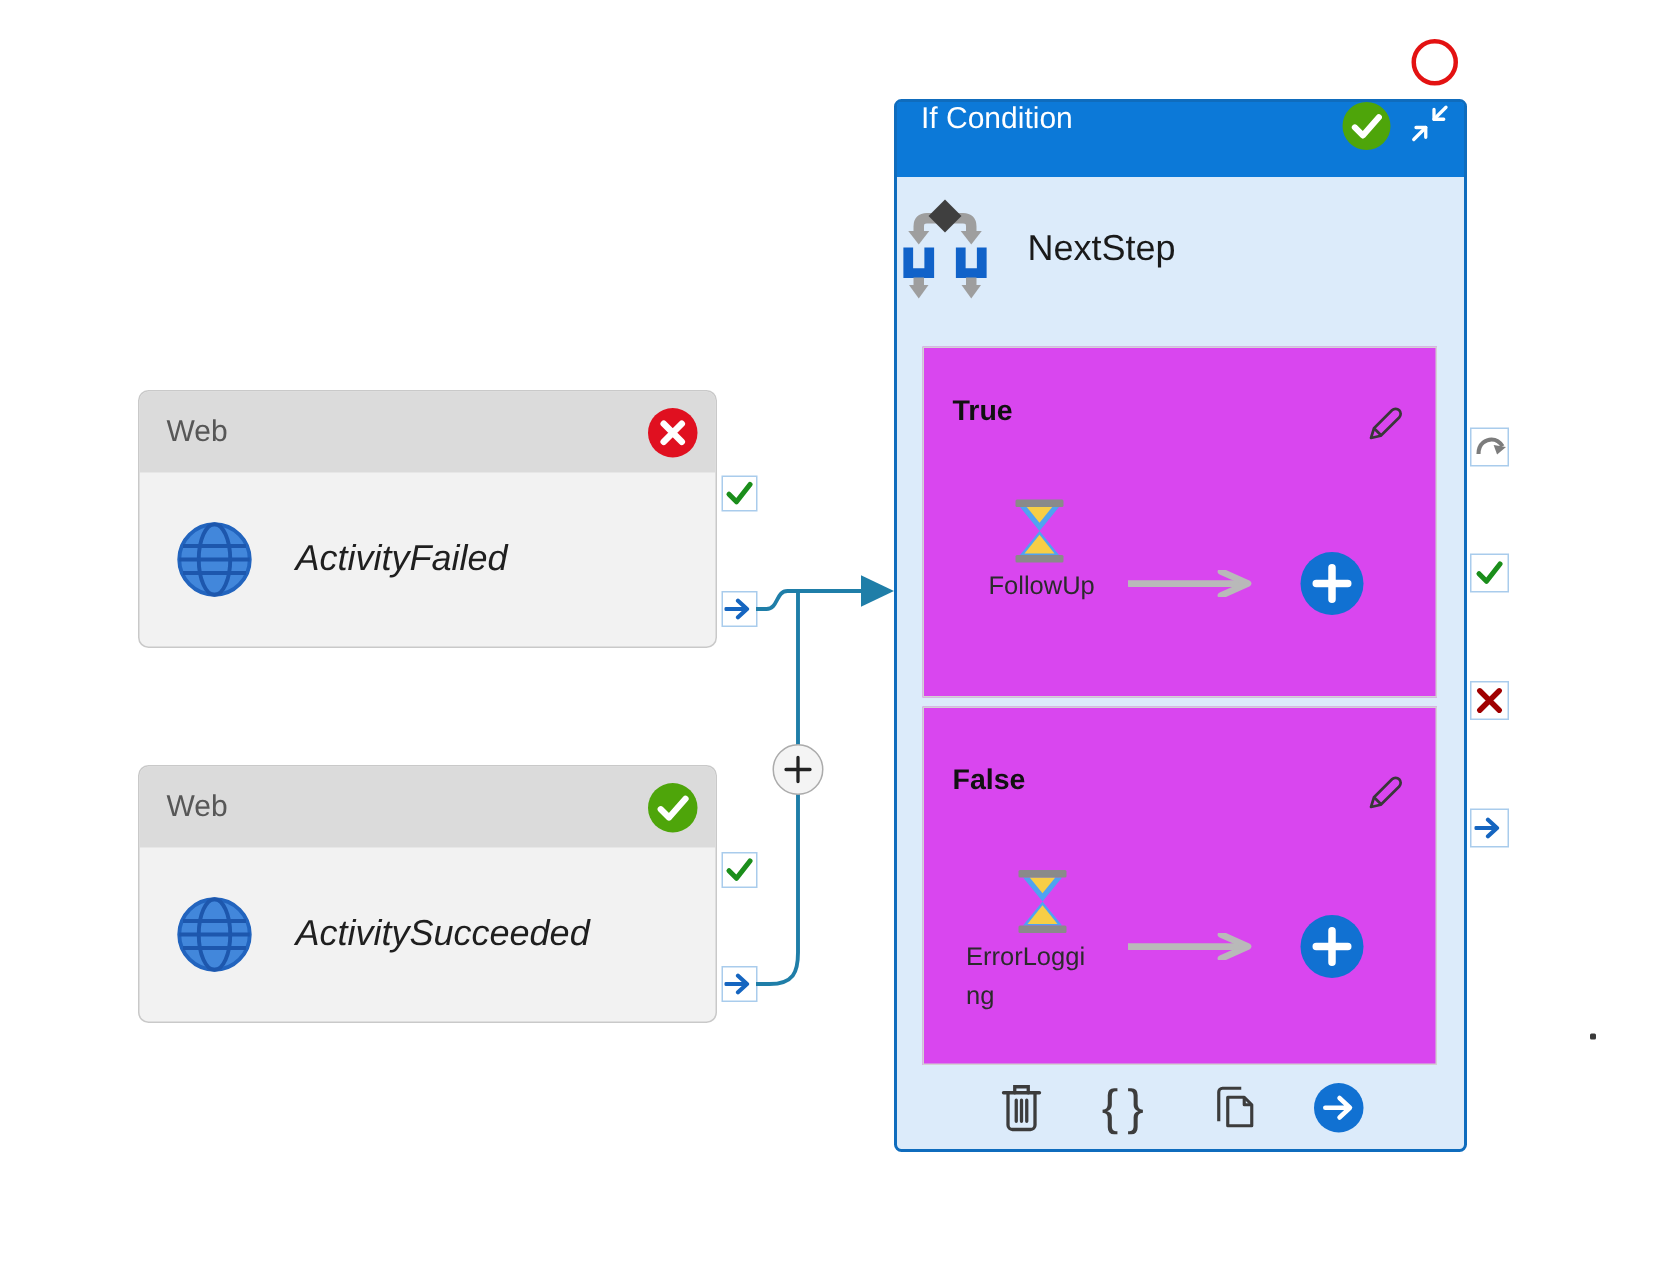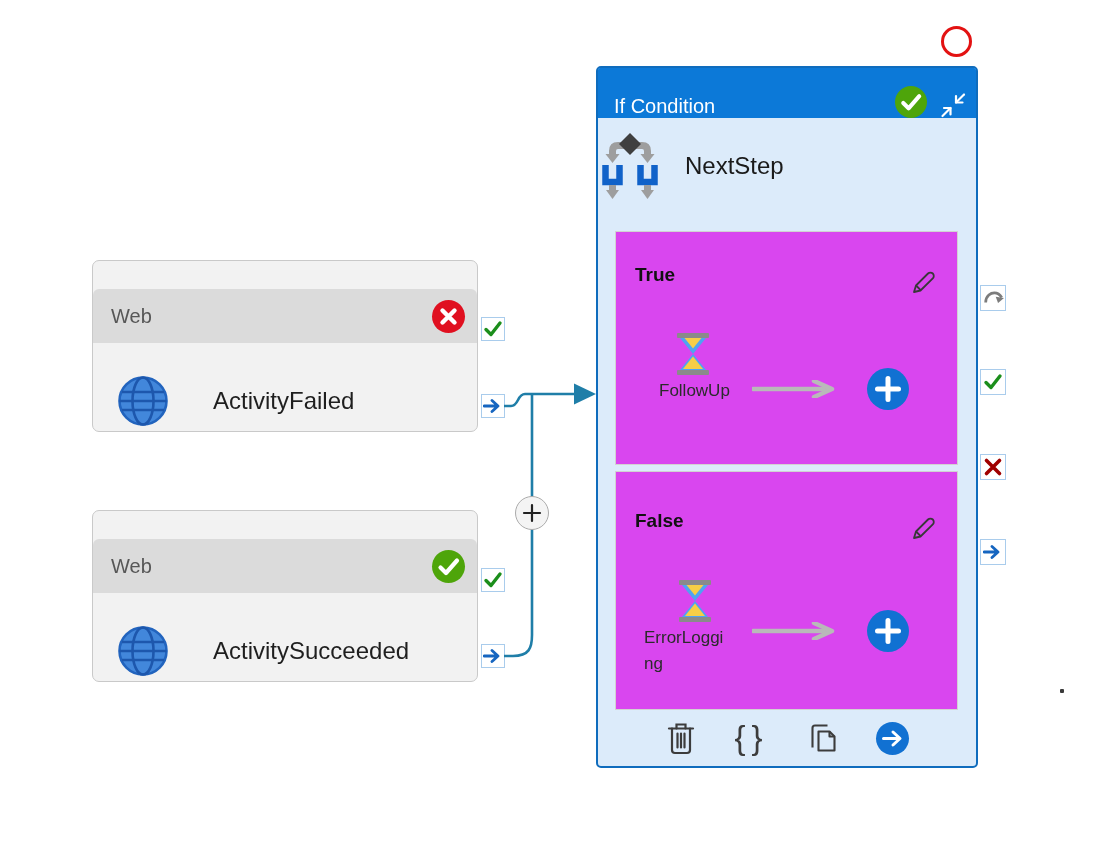--- a/index.html
+++ b/index.html
@@ -4,38 +4,38 @@
 <style>
   * { box-sizing: border-box; }
   html,body { margin:0; padding:0; background:#fff; }
   body { font-family:"Liberation Sans", sans-serif; }
   .canvas { position:relative; width:1110px; height:847px; background:#ffffff; overflow:hidden; }
 
   
   .web-box { position:absolute; width:386px; height:172px; background:#f2f2f2;
              border:1px solid #c9c9c9; border-radius:7px; }
   .web-header { height:54px; background:#dbdbdb; border-radius:6px 6px 0 0;
-                display:flex; align-items:center; padding:0 12px 0 18px;margin-top:28px; }
+                display:flex; align-items:center; padding:0 12px 0 18px; }
   .web-title { flex:1; font-size:20px; color:#575757; }
   .badge { width:33px; height:33px; border-radius:50%; display:flex;
            align-items:center; justify-content:center; flex:0 0 auto; }
   .badge.green { background:#4ea50a; }
   .badge.red { background:#e01020; }
-  .web-body { height:116px; display:flex; align-items:center; padding-left:24px; gap:44px; }
+  .web-body { height:116px; display:flex; align-items:center; padding-left:24px; gap:28px;font-style:italic; }
   .activity-name { font-size:24px; color:#1f1f1f; }
 
   
   .port { position:absolute; width:24px; height:24px; background:#fff;
           border:1px solid #a9ccec; display:flex; align-items:center; justify-content:center; }
   .port-lg { width:26px; height:26px; }
 
   
   .if-box { position:absolute; left:596px; top:66px; width:382px; height:702px;
             background:#dcebfa; border:2px solid #0f6cbd; border-radius:5px; }
-  .if-header { height:50px; background:#0c79d8; display:flex; align-items:flex-end;
+  .if-header { height:50px; background:#0c79d8; display:flex; align-items:flex-start;
                padding:0 10px 0 16px; gap:12px; border-radius:2px 2px 0 0; }
   .if-title { flex:1; color:#ffffff; font-size:20px; }
   .if-badge { width:32px; height:32px; border-radius:50%; background:#4ea50a;
               display:flex; align-items:center; justify-content:center; }
   .if-nextstep { position:absolute; left:1px; top:64px; display:flex; align-items:center; gap:24px; }
   .nextstep-label { font-size:24px; color:#1a1a1a; }
 
   .branch-card { position:absolute; left:17px; width:343px; background:#d946ef;
                  border:1px solid #d2d2d2; }
   .branch-card.true { top:163px; height:234px; }

